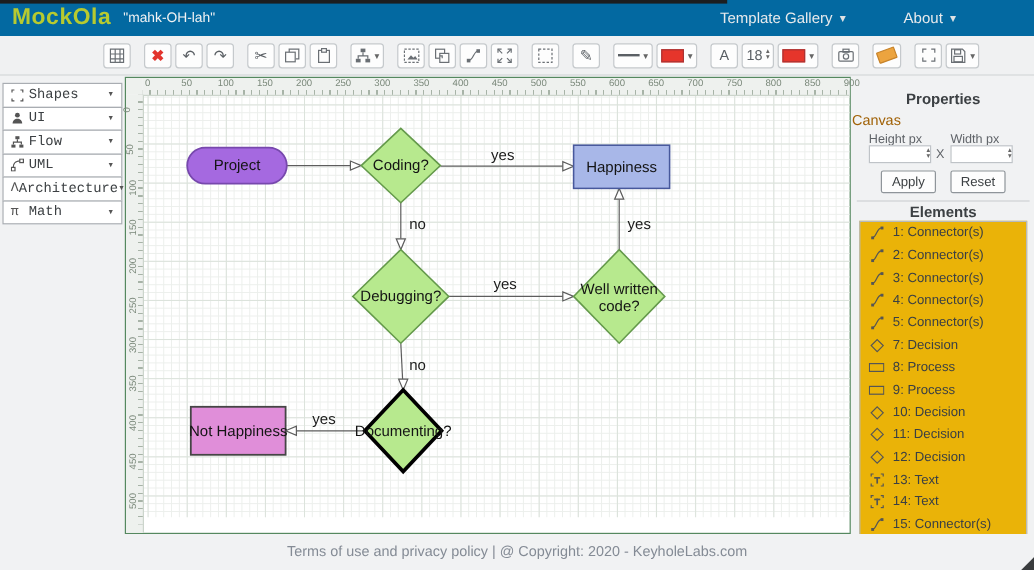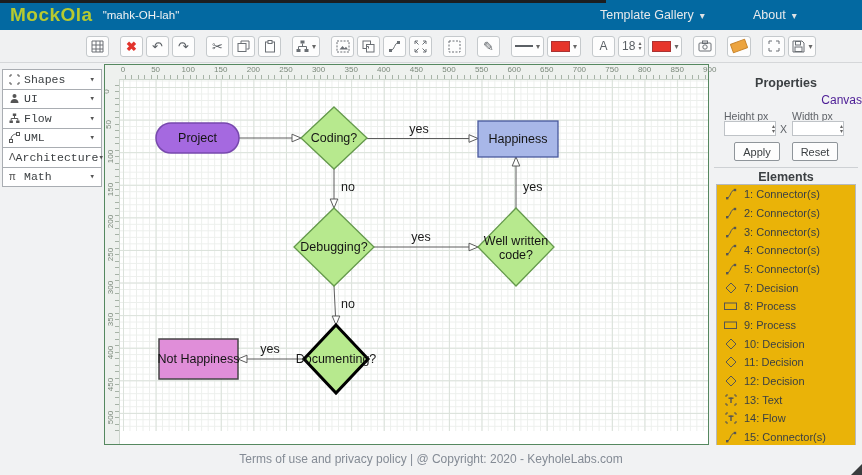--- a/index.html
+++ b/index.html
@@ -52,21 +52,21 @@
       linear-gradient(90deg,#ecefec 1px,transparent 1px);
     background-size:32.6px 32.6px,32.6px 32.6px,6.52px 6.52px,6.52px 6.52px;
     background-position:4px 8px;}
   .fc-svg{position:absolute;left:0;top:0;z-index:2;}
   .node-label{font-size:12.5px;fill:#141414;}
   .edge-label{font-size:12.5px;fill:#1a1a1a;}
 
   
   .rpanel{position:absolute;left:710px;top:64px;width:152px;height:411px;}
   .r-title{position:absolute;width:100%;text-align:center;font-size:12.5px;font-weight:700;color:#3c4043;}
-  .r-sub{position:absolute;top:29px;width:100%;text-align:right;font-size:12px;color:#4c1d95;}
+  .r-sub{position:absolute;top:29px;width:100%;text-align:left;font-size:12px;color:#a16207;}
   .r-lbl{position:absolute;top:46px;font-size:10.5px;color:#5f6368;}
   .r-input{position:absolute;top:57px;width:52px;height:15px;background:#fff;border:1px solid #bfc3c7;box-sizing:border-box;display:flex;align-items:center;justify-content:flex-end;}
   .r-input input{width:34px;border:none;outline:none;font-size:10px;padding:0;background:transparent;}
   .r-x{position:absolute;left:70px;top:59px;font-size:10.5px;color:#5f6368;}
   .r-btn{position:absolute;top:78px;height:17px;background:#fdfdfd;border:1px solid #8f959a;border-radius:2px;font-size:11px;color:#3c4043;display:flex;align-items:center;justify-content:center;cursor:pointer;}
   .r-div{position:absolute;top:103px;left:4px;right:4px;border-top:1px solid #ced1d4;}
   .el-list{position:absolute;left:6px;top:120px;width:140px;height:280px;background:#eab308;border:1px solid #b6babe;box-sizing:border-box;overflow:hidden;}
   .el-row{height:18.66px;display:flex;align-items:center;padding-left:6px;gap:6px;font-size:11px;color:#3a3f44;cursor:pointer;}
   .el-ic{width:15px;display:inline-flex;align-items:center;justify-content:center;color:#555;}
 
@@ -492,21 +492,21 @@
           <span>13: Text</span>
         </div>
       <div class="el-row">
           <span class="el-ic">
             <svg width="12" height="12" viewBox="0 0 12 12">
               <path d="M1 3V1h2 M9 1h2v2 M11 9v2H9 M3 11H1V9" fill="none" stroke="#555"></path>
               <rect x="3.5" y="3.5" width="5" height="1.4" fill="#555"></rect>
               <rect x="5.3" y="3.5" width="1.4" height="5.5" fill="#555"></rect>
             </svg>
           </span>
-          <span>14: Flow</span>
+          <span>14: Text</span>
         </div>
       <div class="el-row">
           <span class="el-ic">
             <svg width="12" height="12" viewBox="0 0 12 12">
               <path d="M2 10C5.5 10 5.5 2 9.5 2" fill="none" stroke="#555"></path>
               <rect x="1" y="9" width="2.4" height="2.4" fill="#555"></rect>
               <rect x="8.8" y="0.8" width="2.4" height="2.4" fill="#555"></rect>
             </svg>
           </span>
           <span>15: Connector(s)</span>

